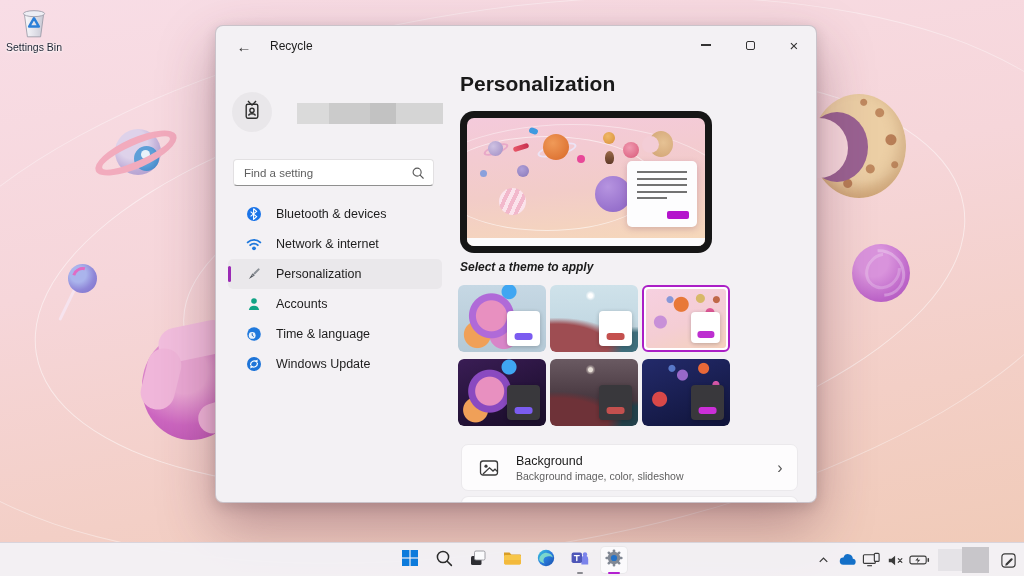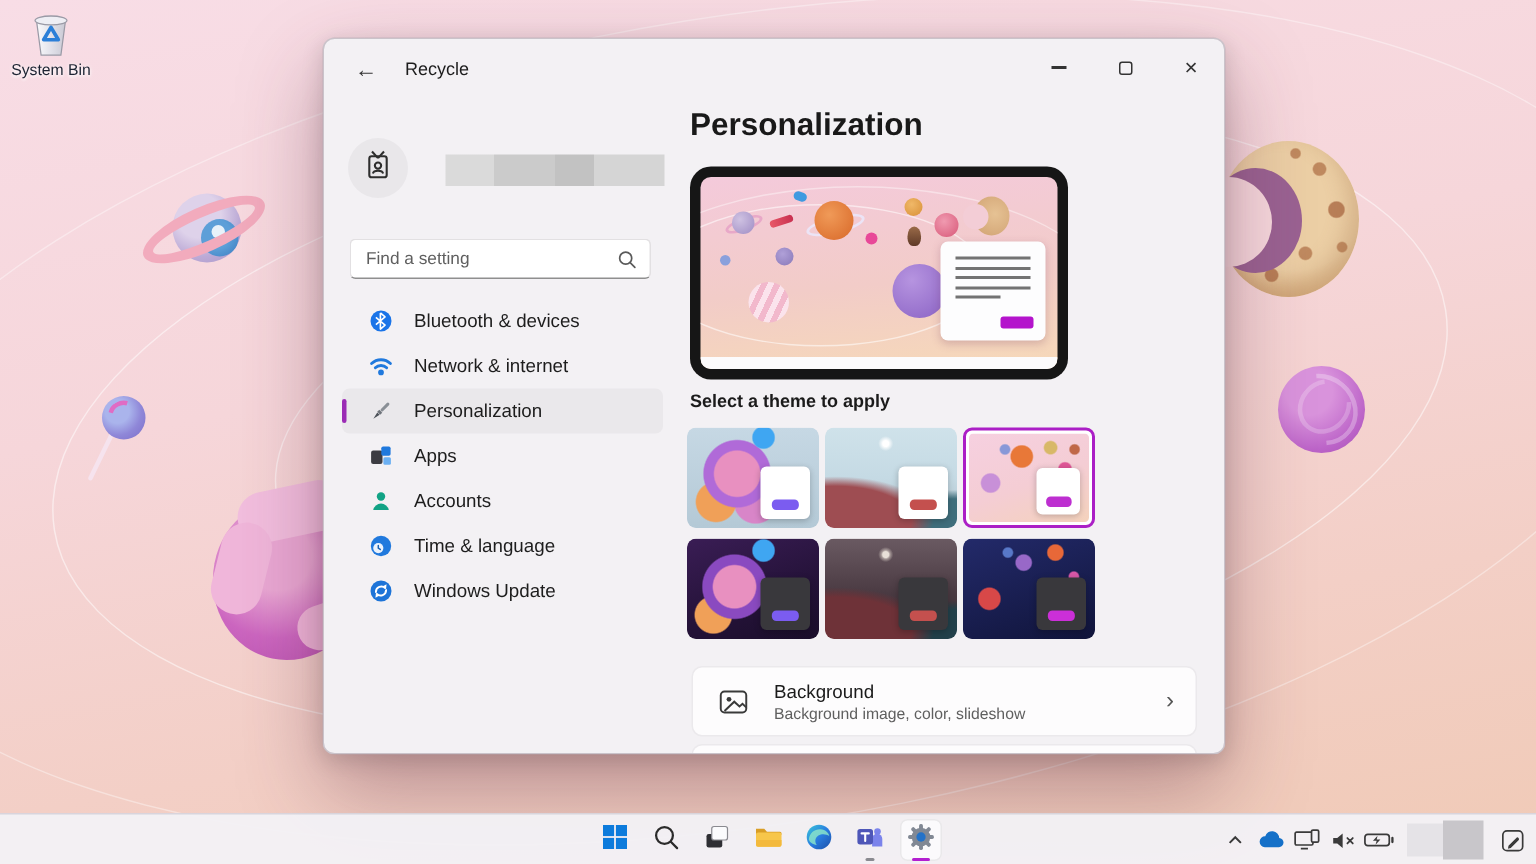--- a/index.html
+++ b/index.html
@@ -91,21 +91,21 @@
   .monitor{position:absolute;left:6px;top:45px;width:252px;height:142px;background:#161616;border-radius:14px;padding:7px;}
   .pv-screen{position:relative;width:238px;height:128px;border-radius:7px;overflow:hidden;
     background:linear-gradient(175deg,#f4cadb 0%,#f2ccc8 55%,#f6d9b8 100%);}
   .pv-screen i{position:absolute;border-radius:50%;display:block;}
   .pv-strip{position:absolute;left:0;right:0;bottom:0;height:8px;background:#fcfbfc;}
   .pv-card{position:absolute;left:160px;top:43px;width:70px;height:66px;background:#fdfdfe;border-radius:5px;
     box-shadow:0 2px 6px rgba(120,60,90,.25);padding-top:10px;}
   .pv-line{height:2px;background:#737373;margin:0 10px 4.5px;}
   .pv-line.short{width:30px;margin-right:auto;}
   .pv-btn{position:absolute;right:8px;bottom:8px;width:22px;height:8px;border-radius:2px;}
-  .section-label{position:absolute;left:6px;top:194px;font-size:12px;font-weight:700;color:#1b1b1b;}
+  .section-label{position:absolute;left:6px;top:194px;font-size:12px;font-weight:700;color:#1b1b1b;font-style:italic;}
   .thumb-grid{position:absolute;left:4px;top:219px;display:grid;grid-template-columns:repeat(3,88px);
     grid-auto-rows:67px;gap:7px 4px;}
   .thumb{border-radius:6px;overflow:hidden;position:relative;cursor:default;}
   .thumb.selected{border:2px solid #ab1fc6;background:#fff;padding:2px;}
   .thumb-img{position:relative;width:100%;height:100%;border-radius:5px;overflow:hidden;}
   .thumb.selected .thumb-img{border-radius:3px;}
   .mini-card{position:absolute;right:7%;bottom:9%;width:37%;height:52%;background:#fff;border-radius:4px;
     box-shadow:0 1px 4px rgba(0,0,0,.22);}
   .mini-card.dark{background:#39383c;}
   .mini-btn{position:absolute;left:50%;transform:translateX(-50%);bottom:17%;width:58%;height:7px;border-radius:3px;}
@@ -217,21 +217,21 @@
               <stop offset="0" stop-color="#fafafc"></stop>
               <stop offset=".5" stop-color="#e2e2ea"></stop>
               <stop offset="1" stop-color="#c9c9d4"></stop>
             </linearGradient>
           </defs>
         <path d="M7 8 L9.8 29 h12.4 L25 8 Z" fill="url(#binG)" stroke="#9a9aa6" stroke-width="0.8"></path>
         <ellipse cx="16" cy="7.2" rx="10" ry="2.8" fill="#eeeef4" stroke="#9a9aa6" stroke-width="0.8"></ellipse>
         <path d="M16 11.5 L20.6 19.3 H11.4 Z" fill="none" stroke="#2b7fd8" stroke-width="2.3" stroke-linejoin="round"></path>
       </svg>
     </span>
-    <span class="desk-label">System Bin</span>
+    <span class="desk-label">Settings Bin</span>
   </div>
 
   <div class="window">
 
     <div class="titlebar">
       <div class="back-btn">
         <span>←</span>
       </div>
       <span class="tb-title">Recycle</span>
       <div class="win-controls">
@@ -296,30 +296,20 @@
           <span class="nav-ico">
             <svg viewBox="0 0 16 16">
                 <g transform="rotate(45 8 8)">
                   <rect x="7" y="0.5" width="2" height="7.5" rx="1" fill="#8a8f96"></rect>
                   <rect x="6.6" y="8.2" width="2.8" height="2" fill="#6e737a"></rect>
                   <path d="M6.9 10.4 L8 15.2 L9.1 10.4 Z" fill="#4c5158"></path>
                 </g>
               </svg>
           </span>
           <span class="nav-label">Personalization</span>
-        </div>
-        <div class="nav-item">
-          <span class="nav-ico">
-            <svg viewBox="0 0 16 16">
-                <rect x="1.4" y="4.4" width="7.6" height="9" rx="1.4" fill="#3c3c42"></rect>
-                <rect x="8.2" y="1.6" width="6.2" height="6.2" rx="1.2" fill="#2079dd"></rect>
-                <rect x="9.6" y="8.8" width="5" height="5" rx="1" fill="#6cb0f2"></rect>
-              </svg>
-          </span>
-          <span class="nav-label">Apps</span>
         </div>
         <div class="nav-item">
           <span class="nav-ico">
             <svg viewBox="0 0 16 16">
                 <circle cx="8" cy="5" r="2.8" fill="#11a385"></circle>
                 <path d="M2.8 14 a5.3 5.3 0 0 1 10.4 0 Z" fill="#11a385"></path>
               </svg>
           </span>
           <span class="nav-label">Accounts</span>
         </div>

